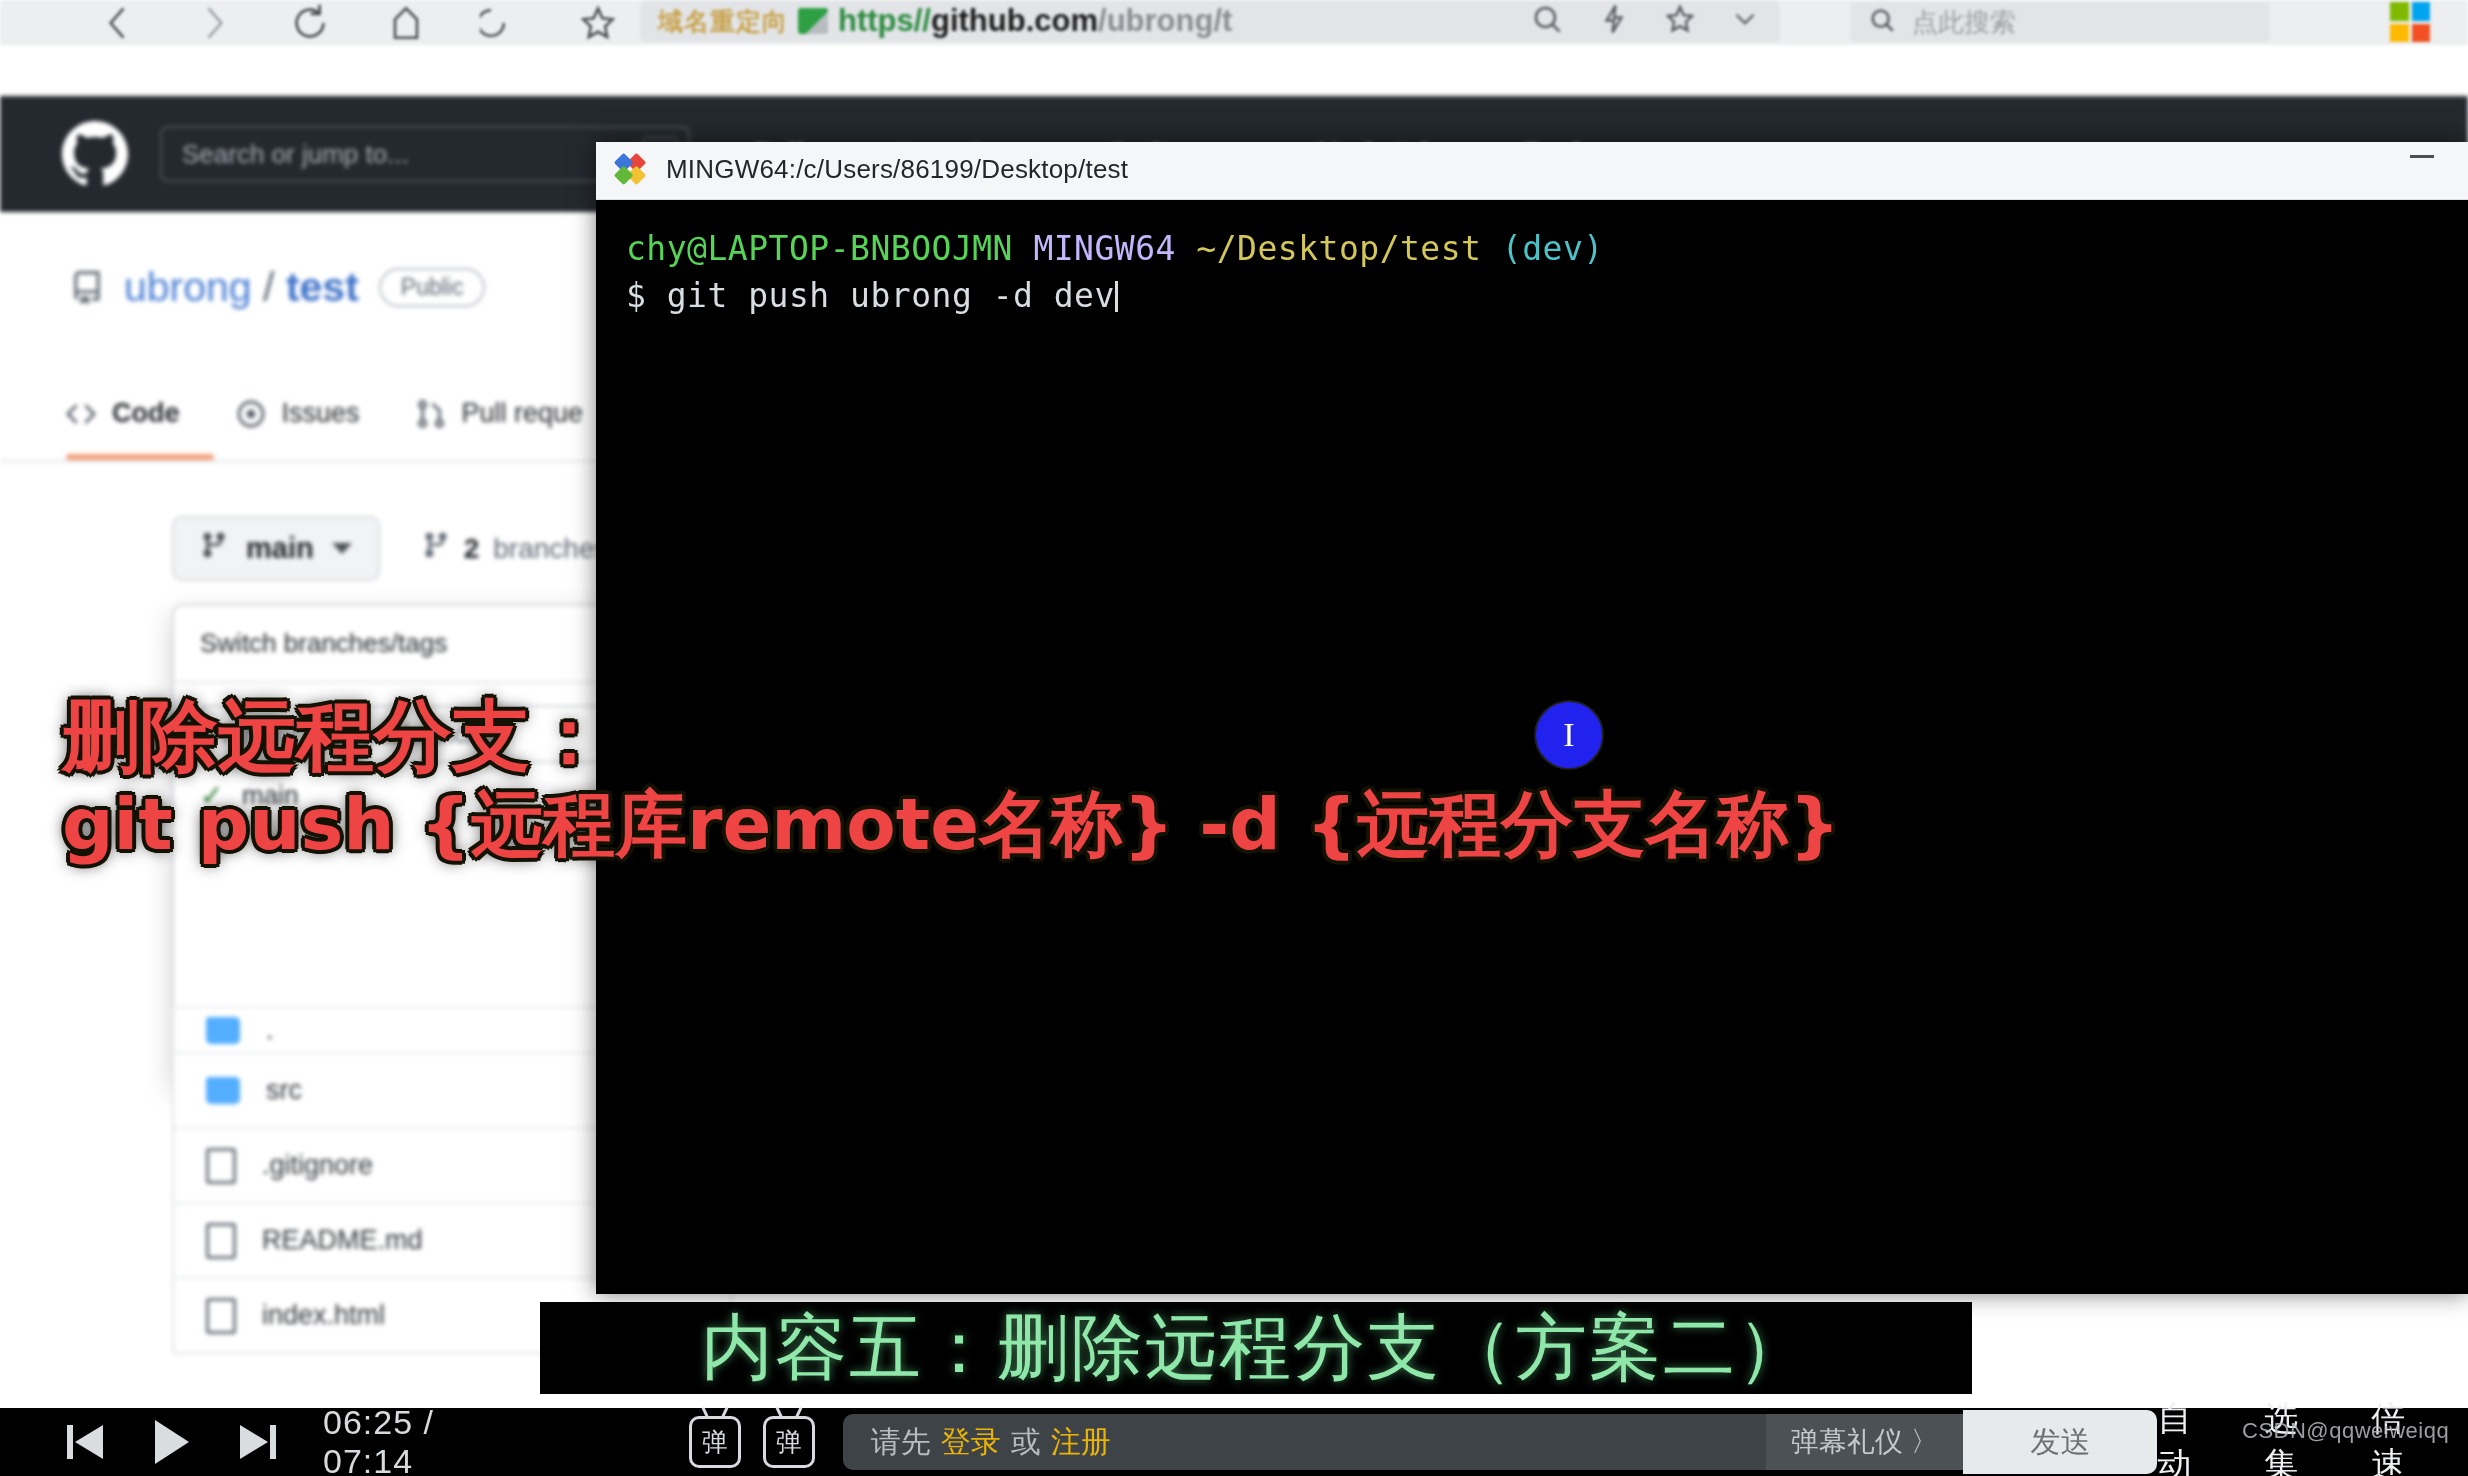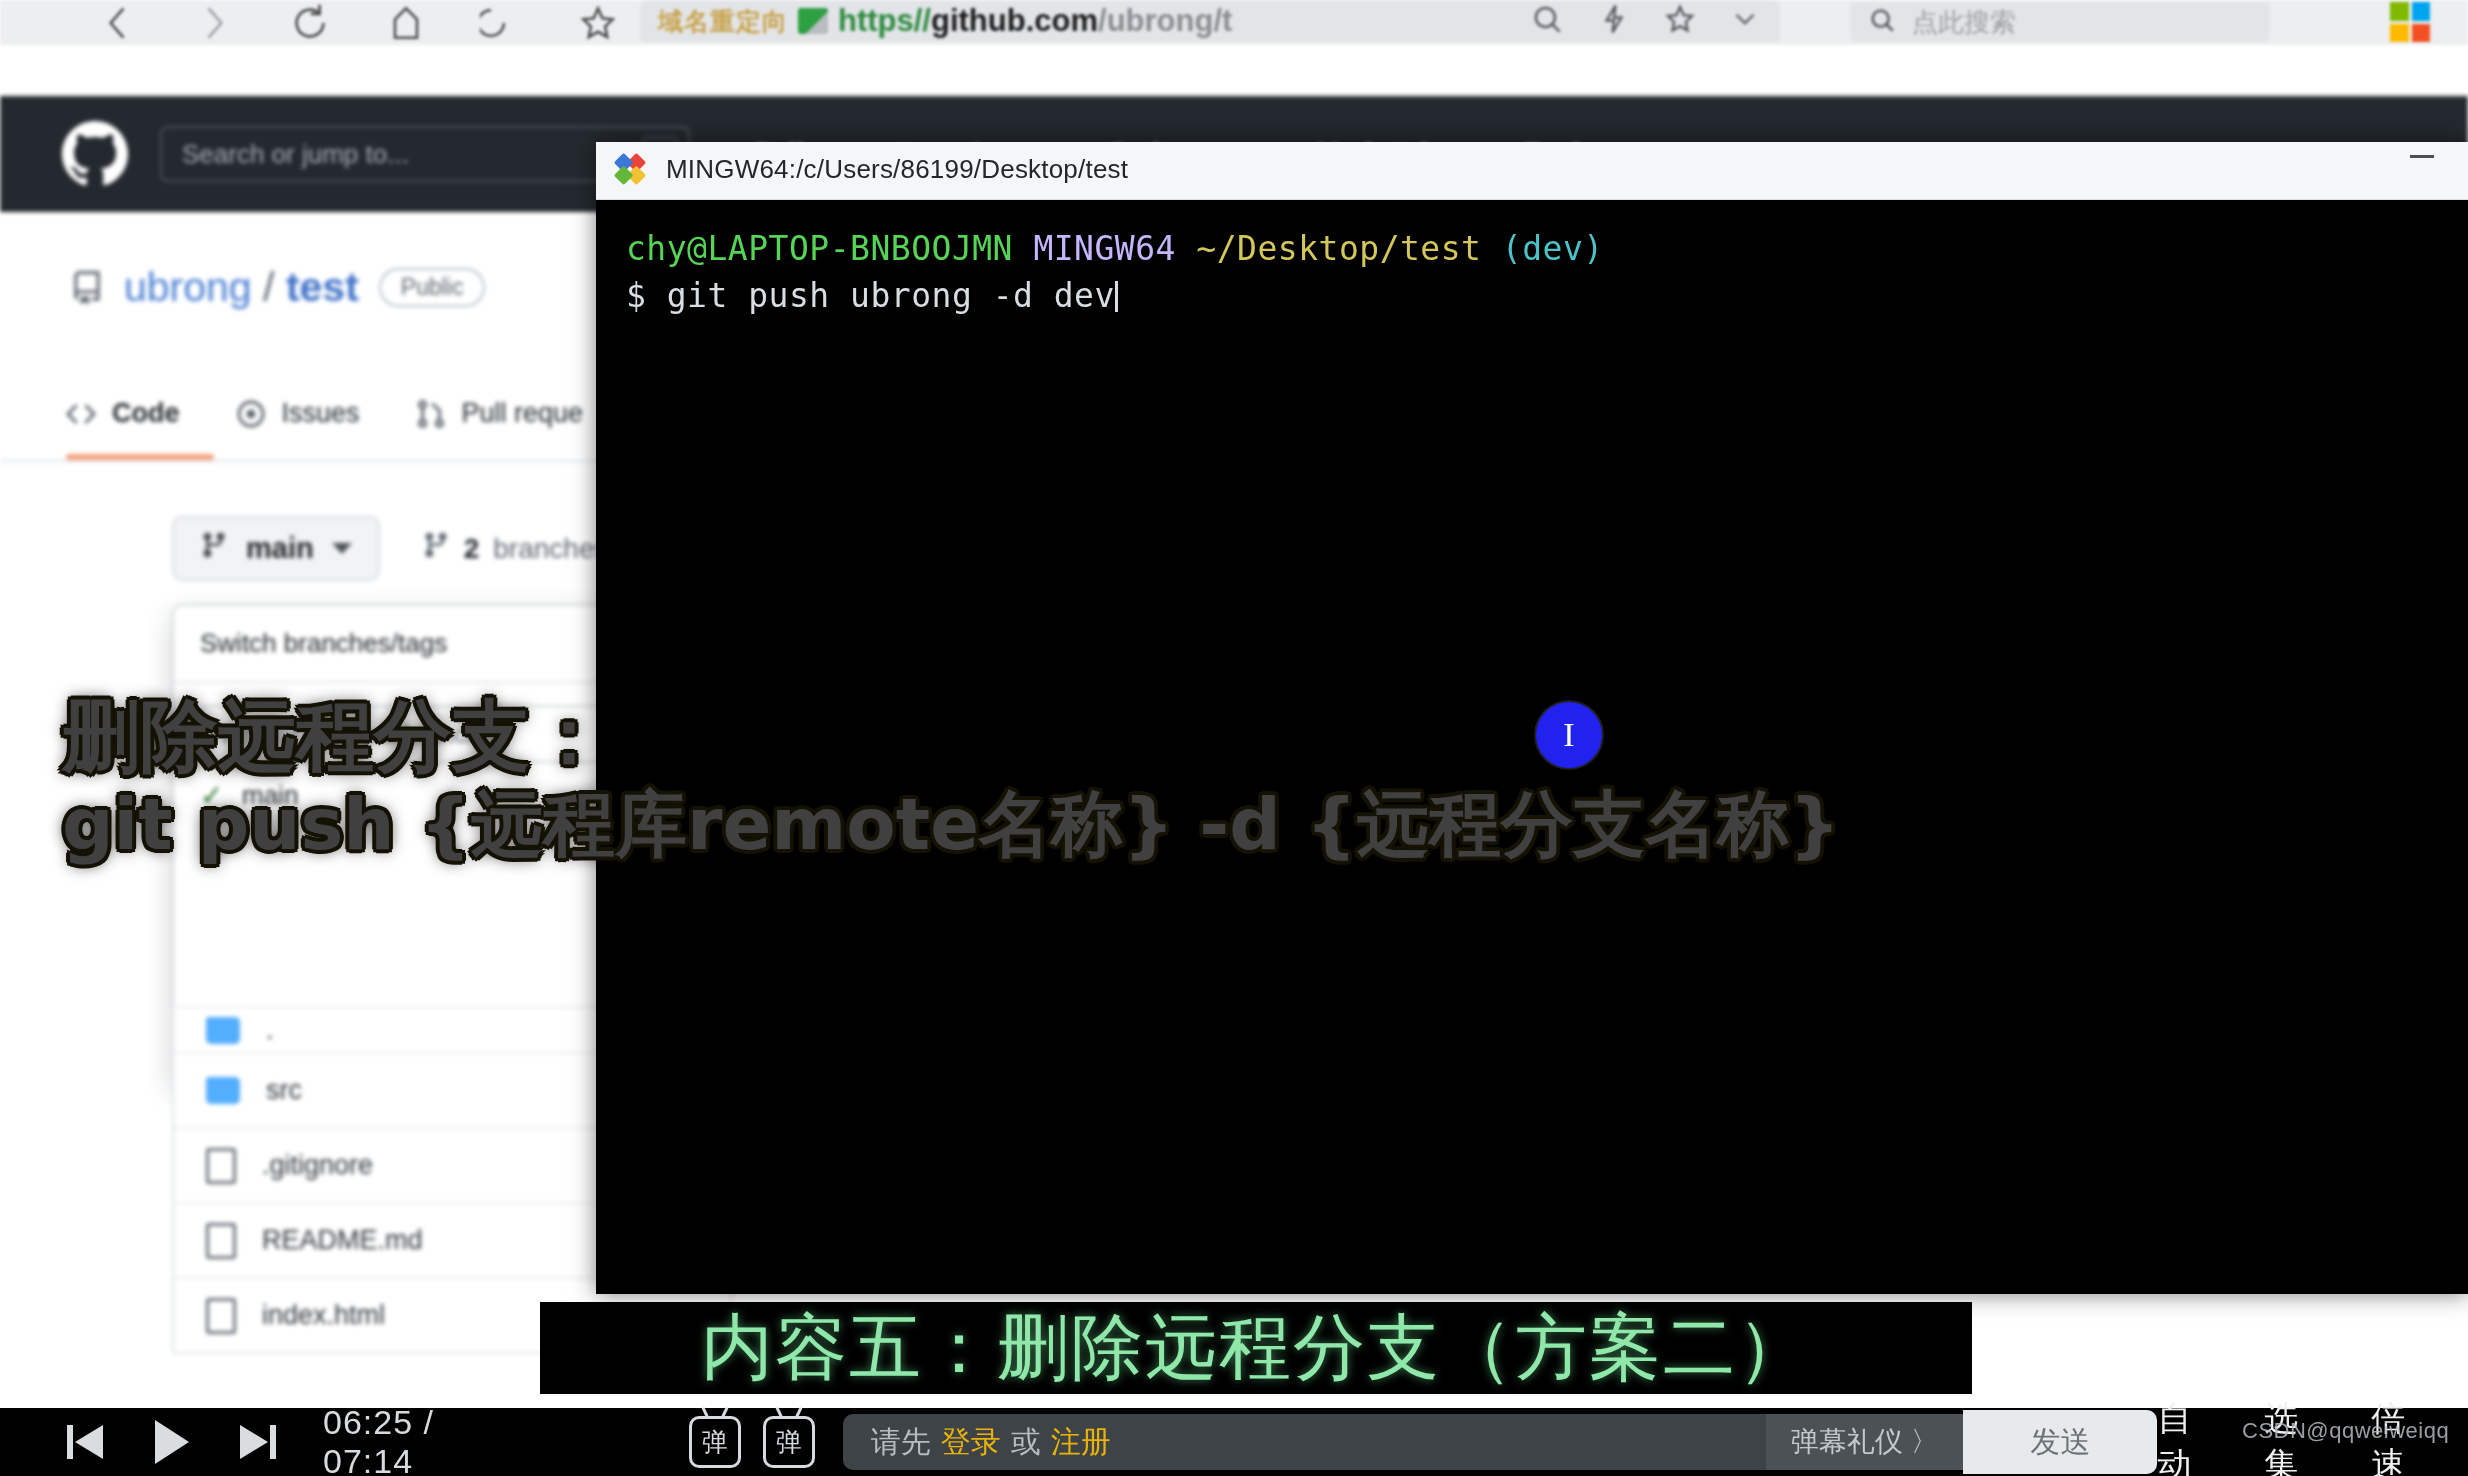--- a/index.html
+++ b/index.html
@@ -149,21 +149,21 @@
   .mouse-ibeam {
     position: absolute; left: 940px; top: 560px; width: 66px; height: 66px; border-radius: 50%;
     background: #2222ee; display:flex; align-items:center; justify-content:center;
     box-shadow: 0 0 0 2px rgba(255,255,255,.12);
   }
   .mouse-ibeam span { color: #fff; font-size: 34px; font-family: "Liberation Serif", serif; }
 
   
   .overlay-text {
     position: absolute; left: 62px; top: 690px; width: 2280px;
-    color: #404040; font-weight: 700;
+    color: #ef4444; font-weight: 700;
     font-family: "DejaVu Sans", sans-serif;
     text-shadow:
       -3px -3px 0 #141204, 3px -3px 0 #141204, -3px 3px 0 #141204, 3px 3px 0 #141204,
       0 -4px 0 #141204, 0 4px 0 #141204, -4px 0 0 #141204, 4px 0 0 #141204,
       0 0 16px rgba(0,0,0,.9);
     line-height: 1.18; white-space: nowrap;
   }
   .ol-line1 { font-size: 78px; }
   .ol-line2 { font-size: 72px; }
 

